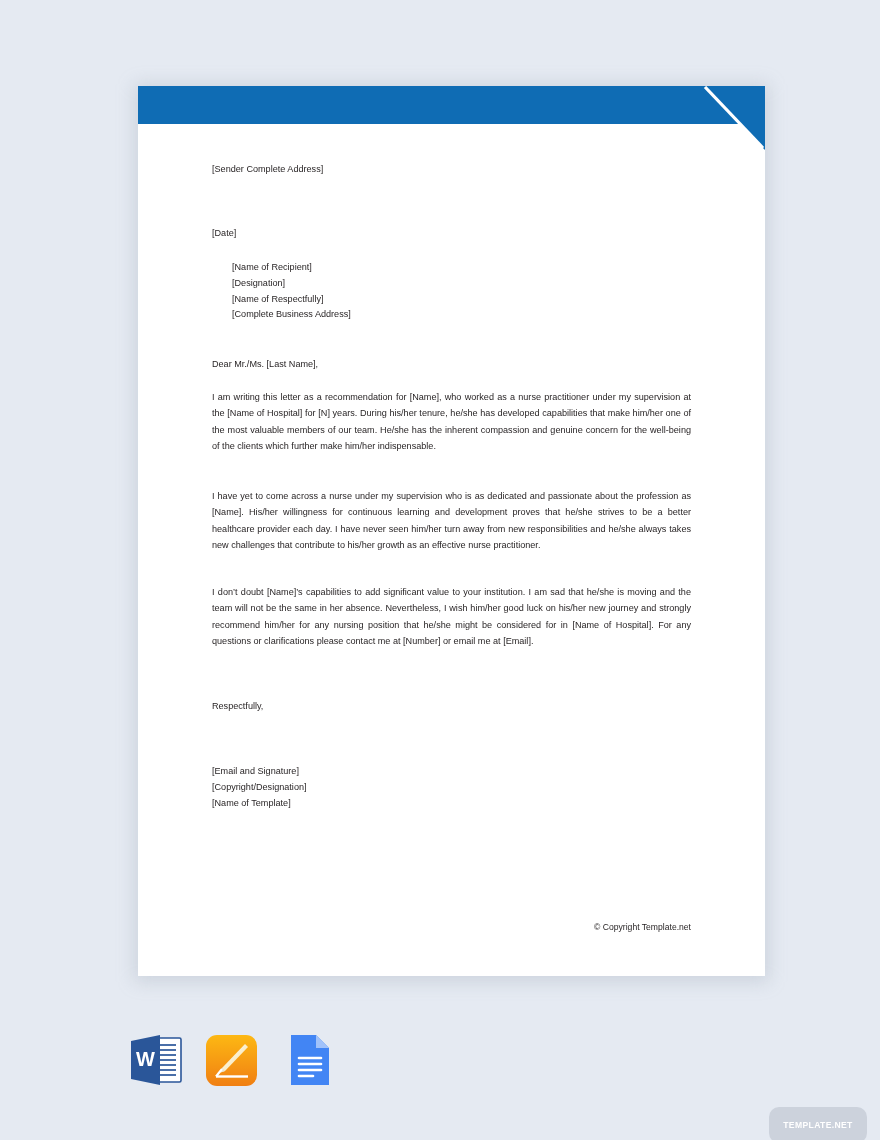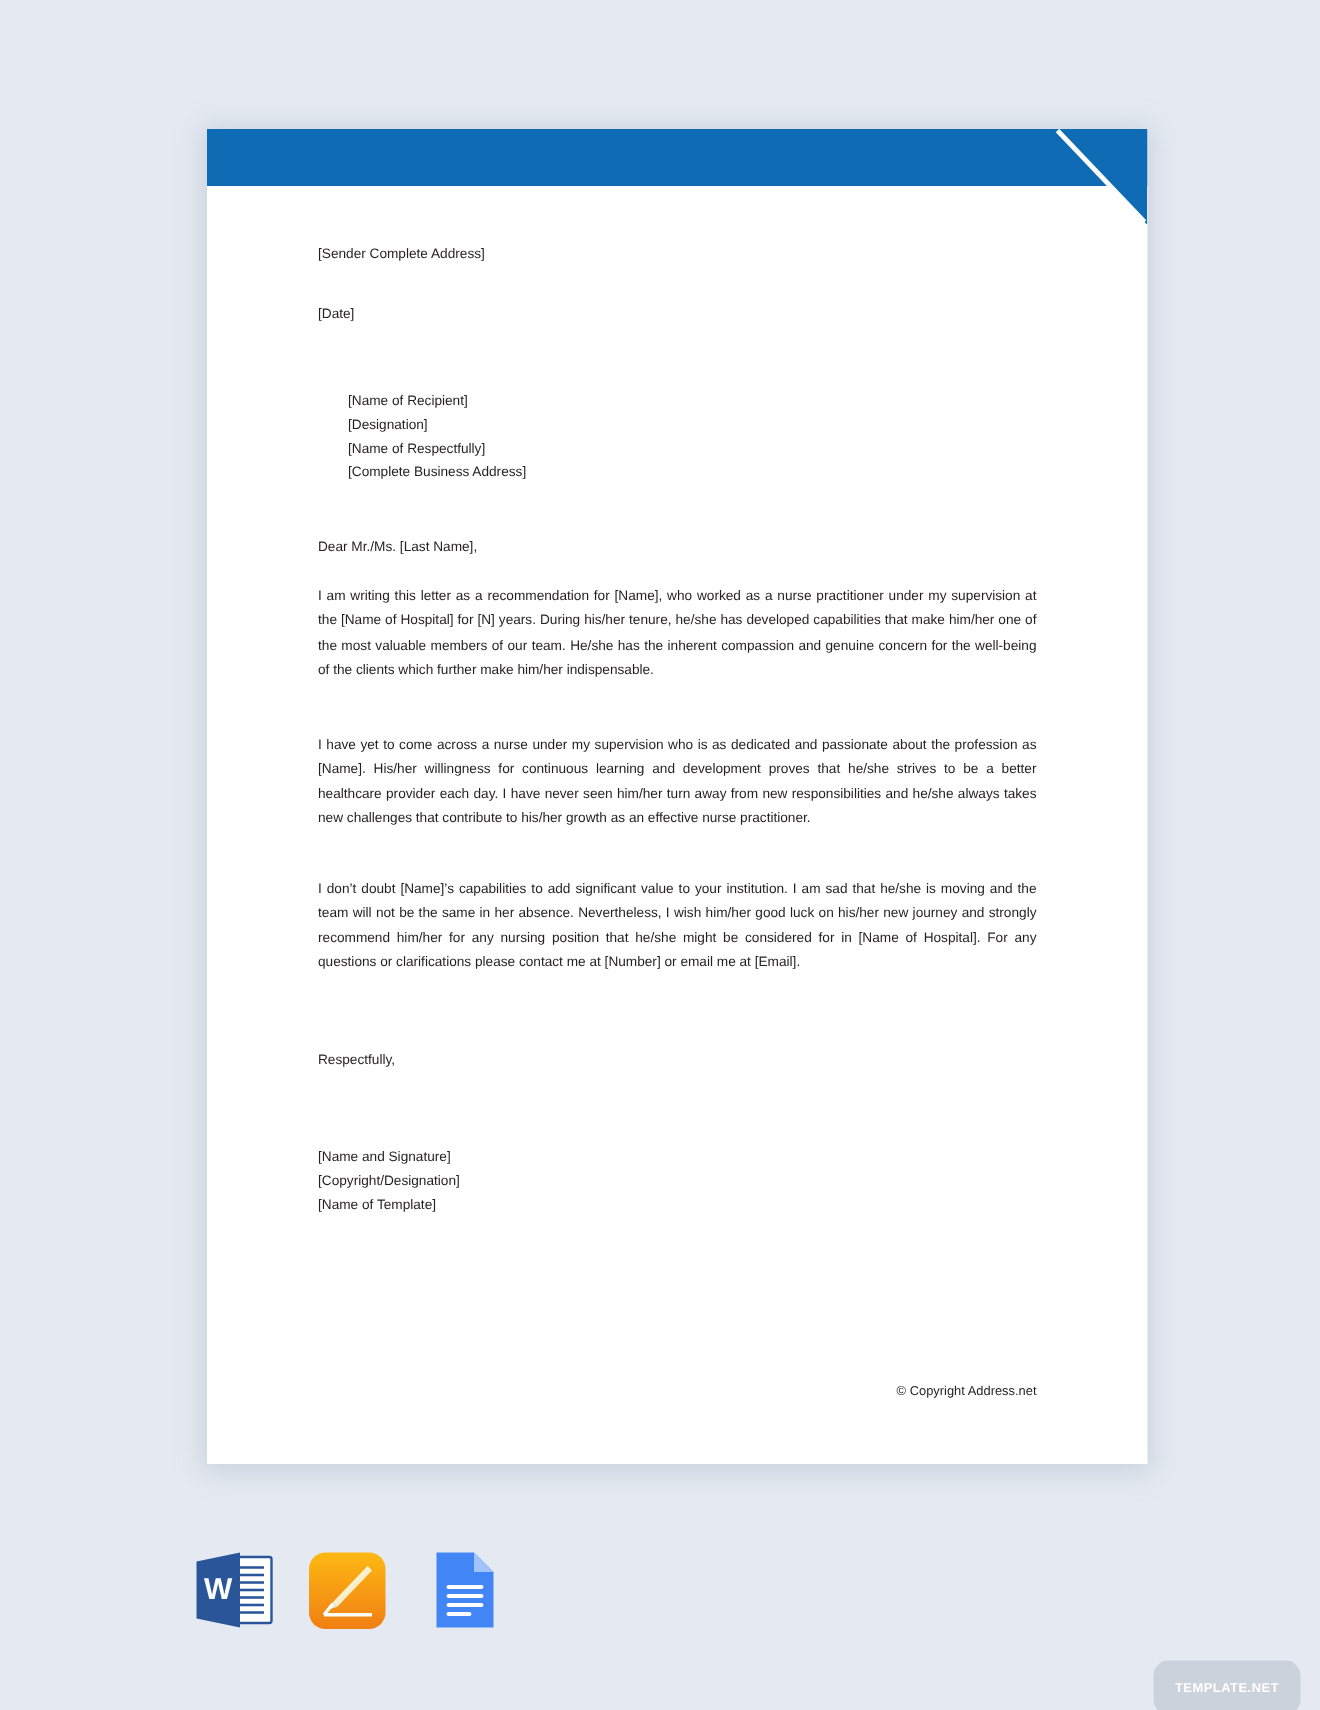--- a/index.html
+++ b/index.html
@@ -83,21 +83,21 @@
     line-height: 15.8px;
     color: #231f20;
   }
   .sender-address {
     position: absolute;
     top: 76px;
     left: 0;
   }
   .date-line {
     position: absolute;
-    top: 116px;
+    top: 140px;
     left: 0;
   }
   .recipient-block {
     position: absolute;
     top: 174px;
     left: 0;
   }
   .recipient-block div { white-space: nowrap; padding-left: 20px; }
   .salutation {
     position: absolute;
@@ -211,28 +211,28 @@
 
       <div class="para para-1">I am writing this letter as a recommendation for [Name], who worked as a nurse practitioner under my supervision at the [Name of Hospital] for [N] years. During his/her tenure, he/she has developed capabilities that make him/her one of the most valuable members of our team. He/she has the inherent compassion and genuine concern for the well-being of the clients which further make him/her indispensable.</div>
 
       <div class="para para-2">I have yet to come across a nurse under my supervision who is as dedicated and passionate about the profession as [Name]. His/her willingness for continuous learning and development proves that he/she strives to be a better healthcare provider each day. I have never seen him/her turn away from new responsibilities and he/she always takes new challenges that contribute to his/her growth as an effective nurse practitioner.</div>
 
       <div class="para para-3">I don’t doubt [Name]’s capabilities to add significant value to your institution. I am sad that he/she is moving and the team will not be the same in her absence. Nevertheless, I wish him/her good luck on his/her new journey and strongly recommend him/her for any nursing position that he/she might be considered for in [Name of Hospital]. For any questions or clarifications please contact me at [Number] or email me at [Email].</div>
 
       <div class="blk closing">Respectfully,</div>
 
       <div class="blk signature-block">
-        <div>[Name and Signature]</div>
+        <div>[Email and Signature]</div>
         <div>[Copyright/Designation]</div>
         <div>[Name of Template]</div>
       </div>
 
     </div>
 
-    <div class="copyright">© Copyright Address.net</div>
+    <div class="copyright">© Copyright Template.net</div>
 
   </div>
 </div>
 
 <div class="icon-row">
 
   <div class="app-icon icon-word" title="Microsoft Word">
     <svg width="52" height="56" viewBox="0 0 52 56" xmlns="http://www.w3.org/2000/svg">
       <rect x="22" y="6" width="29" height="44" rx="1.5" fill="#ffffff" stroke="#2a5699" stroke-width="1.6"></rect>
       <g stroke="#2a5699" stroke-width="1.7">

